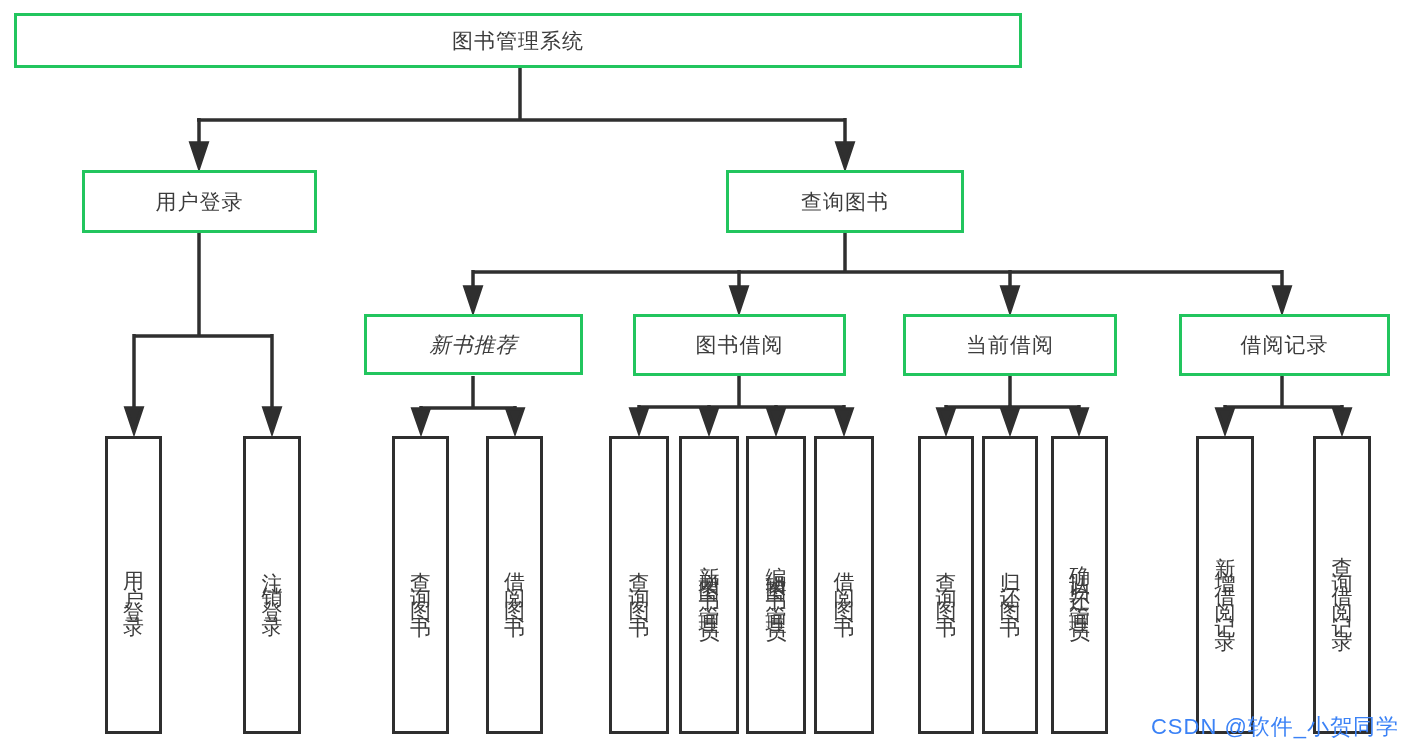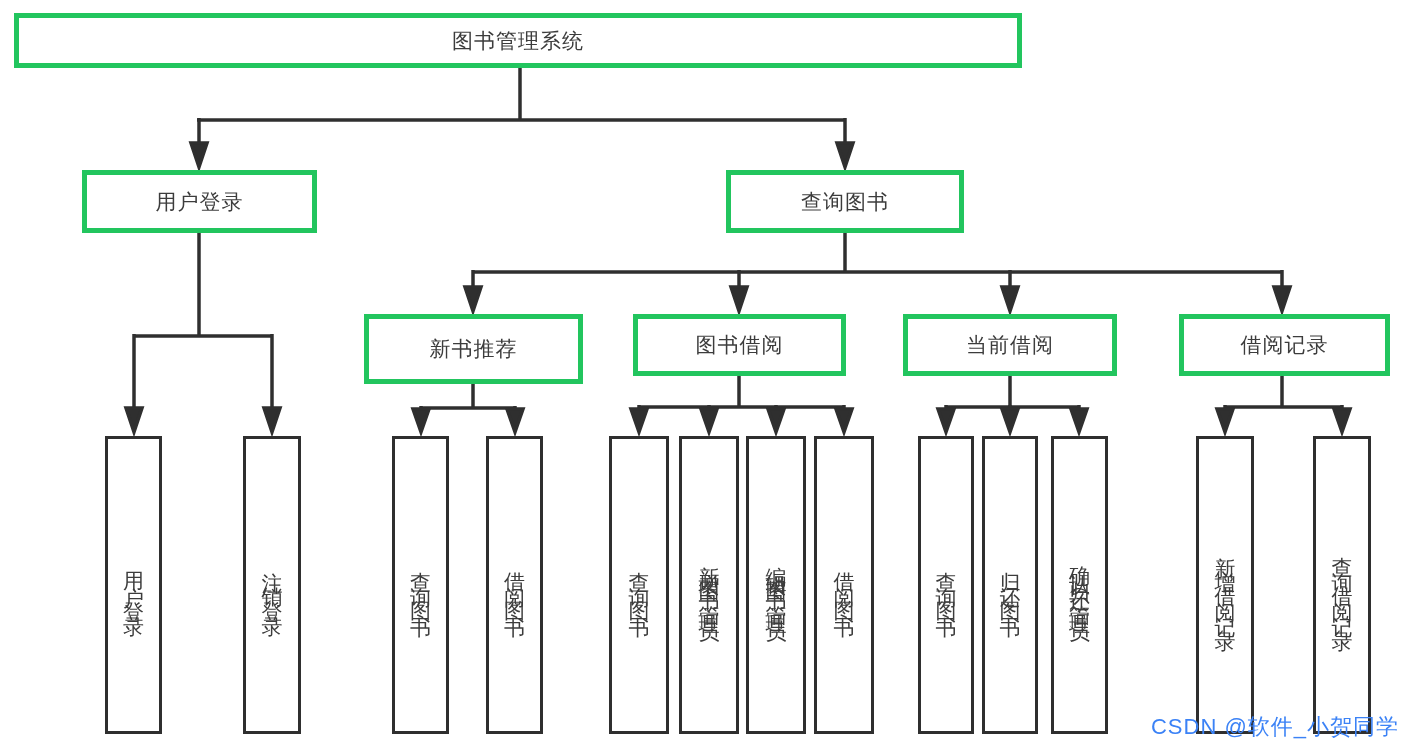--- a/index.html
+++ b/index.html
@@ -7,21 +7,21 @@
     position:relative;
     width:1405px; height:747px;
     background:#ffffff;
     font-family:"Liberation Sans","DejaVu Sans",sans-serif;
     overflow:hidden;
   }
   svg.connectors { position:absolute; left:0; top:0; display:block; }
   .hbox {
     position:absolute;
     box-sizing:border-box;
-    border:5px solid #22c55e;
+    border:3px solid #22c55e;
     background:#ffffff;
     display:flex; align-items:center; justify-content:center;
     font-size:21px; color:#3c3c3c; letter-spacing:1px;
   }
   .vbox {
     position:absolute;
     top:436px; height:298px;
     box-sizing:border-box;
     border:3px solid #2f2f2f;
     background:#ffffff;
@@ -114,21 +114,21 @@
     <span>图书管理系统</span>
   </div>
 
   <div class="hbox" style="left:82px; top:170px; width:235px; height:63px;">
     <span>用户登录</span>
   </div>
   <div class="hbox" style="left:726px; top:170px; width:238px; height:63px;">
     <span>查询图书</span>
   </div>
 
-  <div class="hbox" style="left:364px; top:314px; width:219px; height:70px;">
+  <div class="hbox" style="left:364px; top:314px; width:219px; height:61px;font-style:italic;">
     <span>新书推荐</span>
   </div>
   <div class="hbox" style="left:633px; top:314px; width:213px; height:62px;">
     <span>图书借阅</span>
   </div>
   <div class="hbox" style="left:903px; top:314px; width:214px; height:62px;">
     <span>当前借阅</span>
   </div>
   <div class="hbox" style="left:1179px; top:314px; width:211px; height:62px;">
     <span>借阅记录</span>

